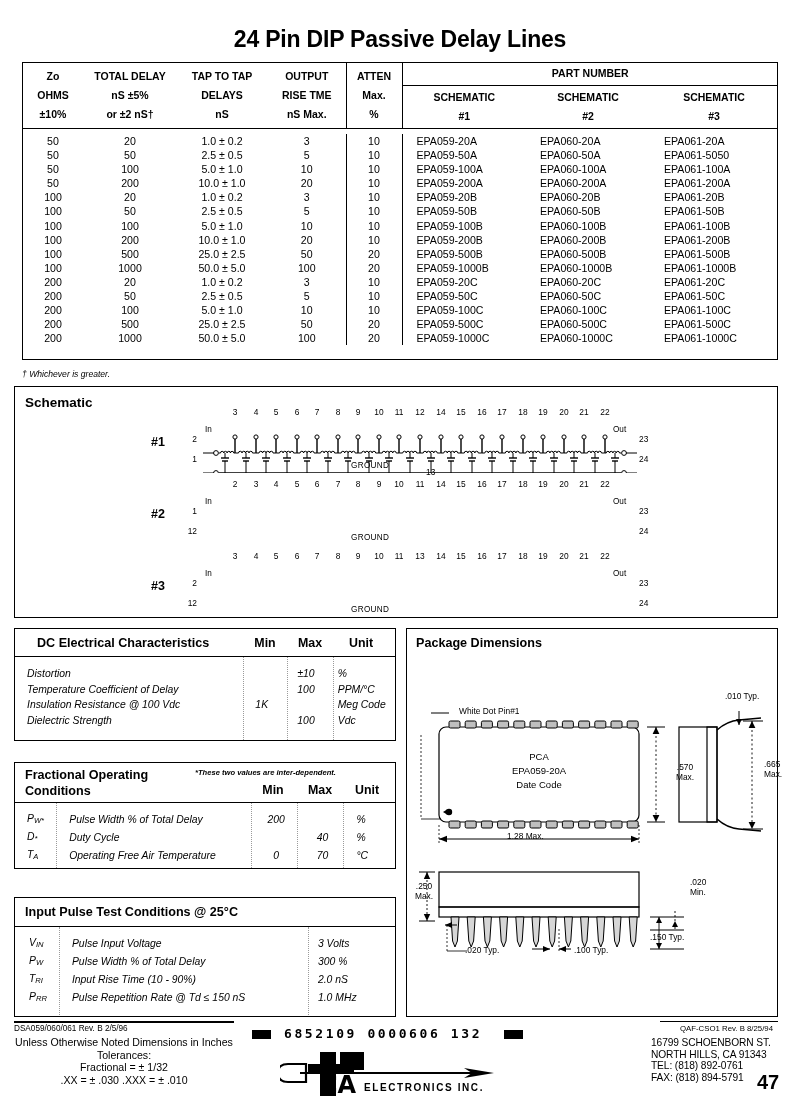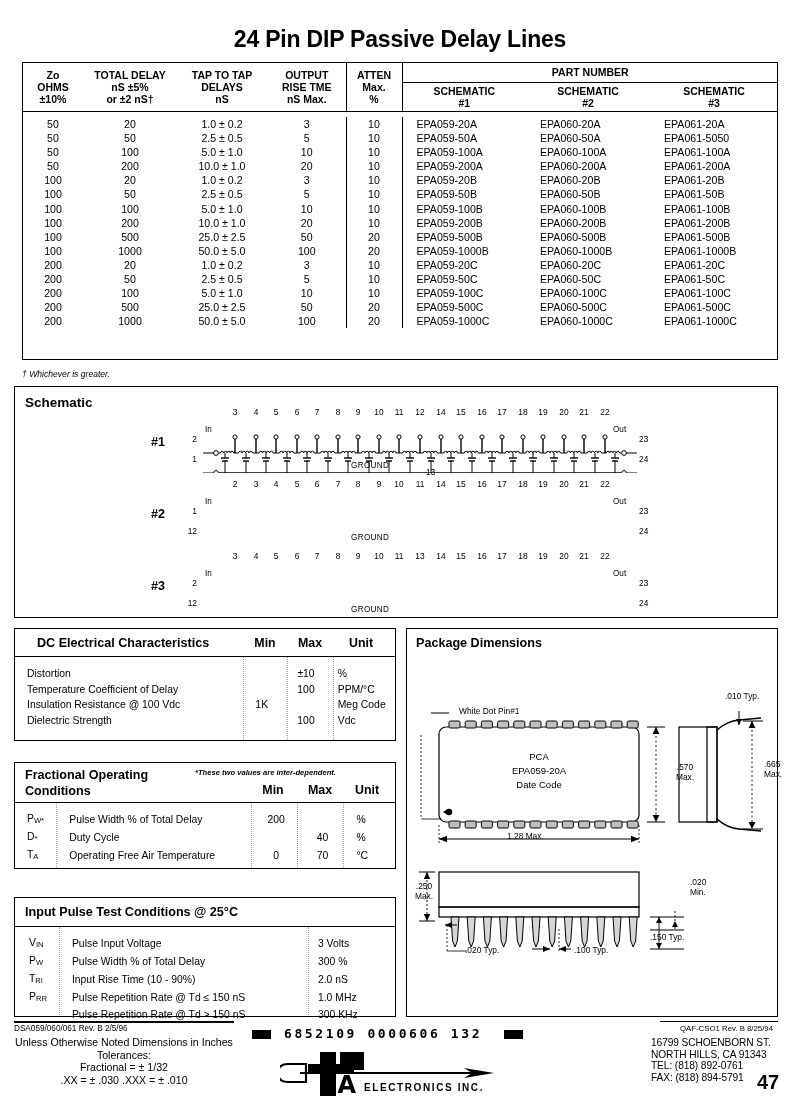--- a/index.html
+++ b/index.html
@@ -9,21 +9,21 @@
   
   .title{position:absolute;left:0;top:26px;width:800px;text-align:center;
          font-size:23px;font-weight:bold;letter-spacing:-0.2px;font-family:"Liberation Sans",sans-serif;}
 
   
   .maintable{position:absolute;left:22px;top:62px;width:756px;border-collapse:collapse;
              font-size:10.5px;}
   .maintable td,.maintable th{border:0;padding:0;}
   .mt-outer{position:absolute;left:22px;top:62px;width:756px;height:298px;
             border:1.6px solid #000;box-sizing:border-box;}
-  .hdr-row td{text-align:center;font-weight:bold;line-height:12px;vertical-align:middle;
+  .hdr-row td{text-align:center;font-weight:bold;line-height:19px;vertical-align:middle;
               font-size:10.5px;padding:2px 0;}
   .vline{border-left:1.4px solid #000 !important;}
   .hline-bottom{border-bottom:1.4px solid #000 !important;}
   .hline-thin{border-bottom:1.1px solid #000 !important;}
   .data-row td{text-align:center;font-size:10.6px;line-height:14.1px;padding:0;}
   .data-row td.pn{text-align:left;padding-left:14px;}
   .pn-hdr{font-weight:bold;text-align:center;font-size:10.5px;line-height:11.5px;}
   .dotted-v{border-left:1px dotted #8a8a8a;}
 
   
@@ -43,21 +43,21 @@
   .p-roc{left:14px;top:762px;width:382px;height:107px;}
   .p-ipt{left:14px;top:897px;width:382px;height:120px;}
   .p-pkg{left:406px;top:628px;width:372px;height:389px;}
 
   .pnl-head{position:absolute;left:0;top:0;right:0;border-bottom:1.5px solid #000;box-sizing:border-box;}
   .pnl-head-t{position:absolute;font-size:12.6px;font-weight:bold;}
   .pnl-col{position:absolute;font-size:12.4px;font-weight:bold;text-align:center;}
   .inter-note{position:absolute;font-size:7.6px;font-style:italic;font-weight:bold;}
 
   .spec-tbl{position:absolute;font-size:10.4px;line-height:13.6px;}
-  .spec-tbl td{padding:0;white-space:nowrap;}
+  .spec-tbl td{padding:0;white-space:nowrap;font-style:italic;}
   .sym{font-size:10.4px;}
   .sub{font-size:7.6px;vertical-align:-0.18em;}
 
   .dotline{position:absolute;border-left:1px dotted #9a9a9a;}
 
   
   .pkg-title{position:absolute;left:9px;top:7px;font-size:12.6px;font-weight:bold;}
   .dim{position:absolute;font-size:8.4px;line-height:10px;}
 
   
@@ -1041,25 +1041,20 @@
           <tr>
             <td style="padding-left:12px"><span class="sym">T</span><span class="sub">RI</span></td>
             <td style="padding-left:10px">Input Rise Time (10 - 90%)</td>
             <td style="padding-left:10px">2.0 nS</td>
           </tr>
           <tr>
             <td style="padding-left:12px"><span class="sym">P</span><span class="sub">RR</span></td>
             <td style="padding-left:10px">Pulse Repetition Rate @ Td ≤ 150 nS</td>
             <td style="padding-left:10px">1.0 MHz</td>
           </tr>
-          <tr>
-            <td style="padding-left:12px"></td>
-            <td style="padding-left:10px">Pulse Repetition Rate @ Td &gt; 150  nS</td>
-            <td style="padding-left:10px">300 KHz</td>
-          </tr>
         </tbody>
     </table>
   </div>
 
   <div class="panel p-pkg">
     <div class="pkg-title">Package Dimensions</div>
 
     <svg width="372" height="389" style="position:absolute;left:0;top:0;">
       <g stroke="#000" fill="none" stroke-width="1.2">
 

